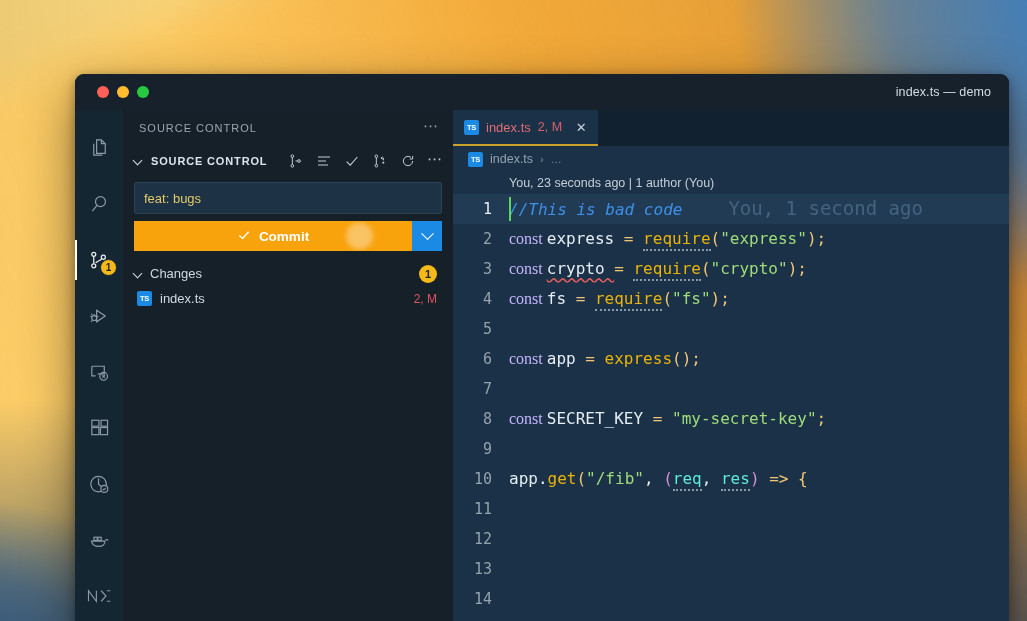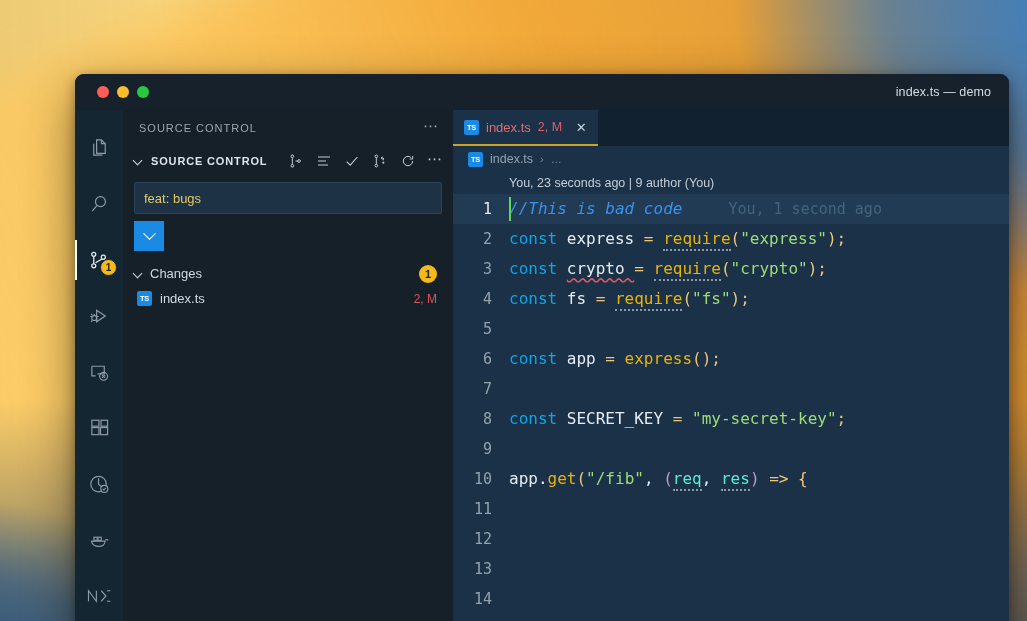--- a/index.html
+++ b/index.html
@@ -364,21 +364,21 @@
   .code-line.current .ln { color: #e6edf3; }
   .cursorbar {
     position: absolute;
     left: 56px; top: 3px;
     width: 2px; height: 24px;
     background: #5bd75b;
   }
   .ctext { flex: 1; min-width: 0; overflow: hidden; }
 
   
-  .k-kw      { color: #0ea5e9; }       
+  .k-kw      { color: #c4b5fd; font-family: Liberation Serif, serif; }       
   .k-var     { color: #e6edf3; }       
   .k-op      { color: #f0c674; }       
   .k-fn      { color: #eab308; }       
   .k-str     { color: #9ddc78; }       
   .k-punc    { color: #f0c674; }       
   .k-num     { color: #e14c7a; }       
   .k-param   { color: #5eead4; }
   .k-paren-p { color: #d38fd3; }       
   .k-comment { color: #3d90e8; font-style: italic; }
   .k-plain   { color: #e6edf3; }
@@ -388,21 +388,21 @@
     text-decoration-skip-ink: none;
     text-underline-offset: 3px;
   }
   .squiggle-info {
     border-bottom: 2px dotted #8a99a6;
     padding-bottom: 1px;
   }
   .inline-blame {
     color: #44637f;
     font-family: "DejaVu Sans Mono", monospace;
-    font-size: 15px;
+    font-size: 19px;
     padding-left: 46px;
   }
 </style>
 </head>
 <body>
 
 <div id="desktop">
   <div class="wp-layer wp-base"></div>
   <div class="wp-layer wp-blue-tl"></div>
   <div class="wp-layer wp-swoosh-1"></div>
@@ -571,20 +571,29 @@
           </span>
           <span class="dots">⋯</span>
         </span>
       </div>
 
       <div id="commit-input-wrap">
         <input id="commit-input" type="text" value="feat: bugs" style="">
       </div>
 
       <div id="commit-row">
+        <button id="commit-button">
+          <span>
+            <svg width="14" height="14" viewBox="0 0 24 24" stroke="#ffffff" stroke-width="2.3" fill="none">
+              <path d="M4 12.6l5.4 5.4L20 6.4"></path>
+            </svg>
+          </span>
+          <span>Commit</span>
+          <span id="commit-ripple"></span>
+        </button>
         <button id="commit-dropdown">
           <span class="chev-d"></span>
         </button>
       </div>
 
       <div id="changes-group">
         <div id="changes-row">
           <span class="chev"></span>
           <span id="changes-label">Changes</span>
           <span id="changes-count">1</span>
@@ -610,21 +619,21 @@
       </div>
 
       <div id="breadcrumb">
         <span class="ts-badge">TS</span>
         <span>index.ts</span>
         <span class="sep">›</span>
         <span class="sep">…</span>
       </div>
 
       <div id="code-wrap">
-        <div id="blame-header">You, 23 seconds ago | 9 author (You)</div>
+        <div id="blame-header">You, 23 seconds ago | 1 author (You)</div>
         <div id="code-lines">
             <div class="code-line current"><span class="ln">1</span><span class="cursorbar"></span><span class="ctext"><span class="k-comment">//This is bad code</span><span class="inline-blame">You, 1 second ago</span></span></div>
             <div class="code-line"><span class="ln">2</span><span class="ctext"><span class="k-kw">const </span><span class="k-var">express </span><span class="k-op">= </span><span class="k-fn squiggle-info">require</span><span class="k-punc">(</span><span class="k-str">"express"</span><span class="k-punc">)</span><span class="k-punc">;</span></span></div>
             <div class="code-line"><span class="ln">3</span><span class="ctext"><span class="k-kw">const </span><span class="k-var squiggle-err">crypto </span><span class="k-op">= </span><span class="k-fn squiggle-info">require</span><span class="k-punc">(</span><span class="k-str">"crypto"</span><span class="k-punc">)</span><span class="k-punc">;</span></span></div>
             <div class="code-line"><span class="ln">4</span><span class="ctext"><span class="k-kw">const </span><span class="k-var">fs </span><span class="k-op">= </span><span class="k-fn squiggle-info">require</span><span class="k-punc">(</span><span class="k-str">"fs"</span><span class="k-punc">)</span><span class="k-punc">;</span></span></div>
             <div class="code-line"><span class="ln">5</span><span class="ctext"></span></div>
             <div class="code-line"><span class="ln">6</span><span class="ctext"><span class="k-kw">const </span><span class="k-var">app </span><span class="k-op">= </span><span class="k-fn">express</span><span class="k-punc">()</span><span class="k-punc">;</span></span></div>
             <div class="code-line"><span class="ln">7</span><span class="ctext"></span></div>
             <div class="code-line"><span class="ln">8</span><span class="ctext"><span class="k-kw">const </span><span class="k-var">SECRET_KEY </span><span class="k-op">= </span><span class="k-str">"my-secret-key"</span><span class="k-punc">;</span></span></div>
             <div class="code-line"><span class="ln">9</span><span class="ctext"></span></div>

